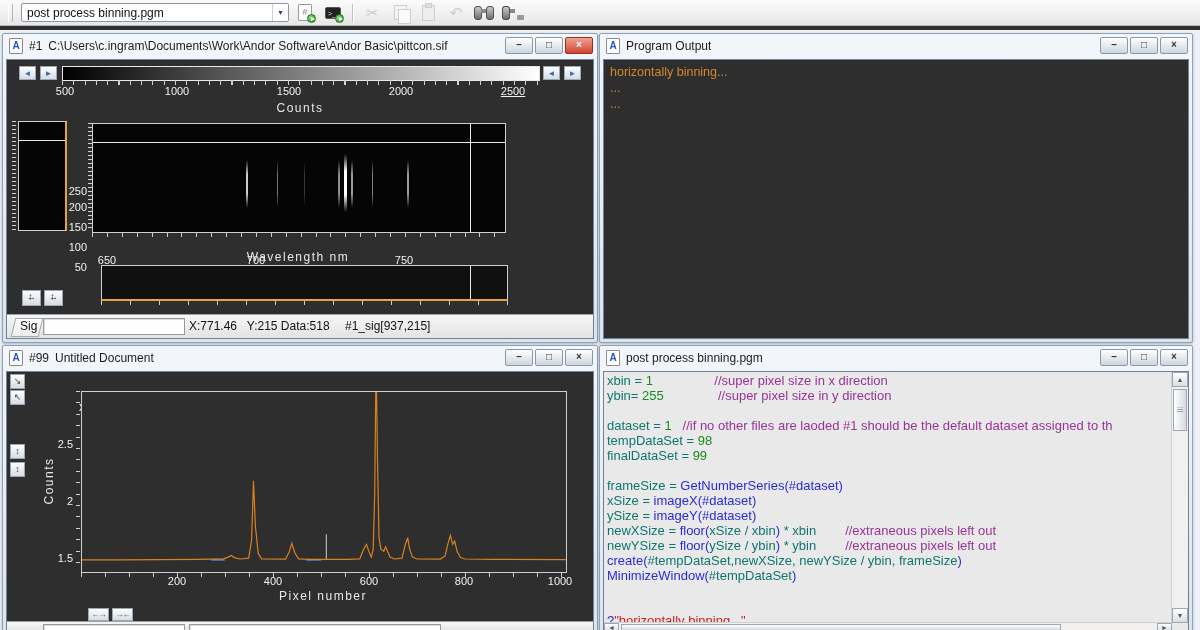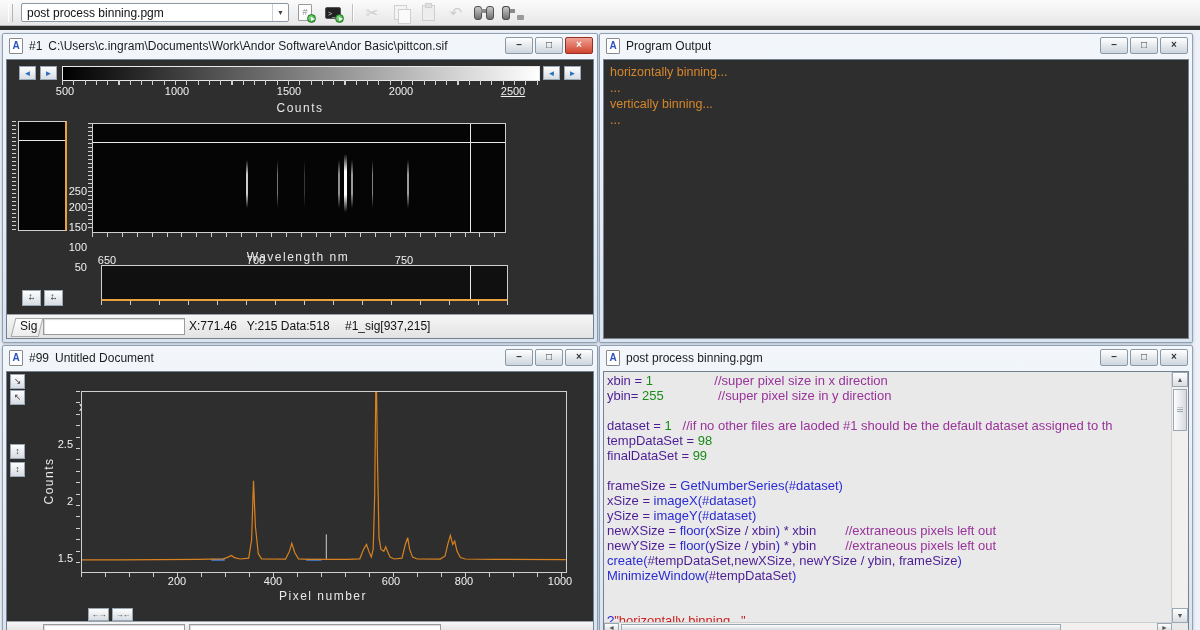--- a/index.html
+++ b/index.html
@@ -112,21 +112,21 @@
   .rot-label{position:absolute;color:#e8e8e8;font-size:12px;letter-spacing:1.5px;transform:rotate(-90deg);transform-origin:center;}
   .sq-btn{position:absolute;width:15px;height:15px;background:linear-gradient(#fdfdfd,#d7dde4);
     border:1px solid #9aa7b5;box-sizing:border-box;color:#444;font-size:9px;line-height:13px;text-align:center;}
   .wide-btn{position:absolute;width:21px;height:13px;background:linear-gradient(#fdfdfd,#d7dde4);
     border:1px solid #9aa7b5;box-sizing:border-box;color:#444;font-size:8px;line-height:11px;text-align:center;letter-spacing:-1px;}
 
   
   #editor{position:absolute;left:0;top:0;right:16px;bottom:9px;background:#e9e9e9;overflow:hidden;
     padding:1px 0 0 3px;}
   .code-line{font-size:13px;line-height:15px;white-space:pre;color:#141414;}
-  .tok-p{color:#4c1d95;} .tok-n{color:#1a8a1a;} .tok-c{color:#993399;margin-top:41px;}
+  .tok-p{color:#0f766e;} .tok-n{color:#1a8a1a;} .tok-c{color:#993399;margin-top:41px;}
   .tok-f{color:#2a2ad4;} .tok-s{color:#cc1f1f;}
   .vscroll{position:absolute;right:0;top:0;bottom:9px;width:16px;background:#f1f0ee;border-left:1px solid #d0d0d0;}
   .hscroll{position:absolute;left:0;right:16px;bottom:0;height:9px;background:#f1f0ee;border-top:1px solid #d0d0d0;}
   .sbtn{position:absolute;background:linear-gradient(#fefefe,#d9dde2);border:1px solid #9aa7b5;
     color:#555;font-size:7px;text-align:center;box-sizing:border-box;}
   .sthumb{position:absolute;background:linear-gradient(to right,#fefefe,#d5d9df);border:1px solid #9aa7b5;box-sizing:border-box;}
   .sthumb.h{background:linear-gradient(#fefefe,#d5d9df);}
   .gripdots{position:absolute;left:3px;right:3px;top:50%;height:5px;transform:translateY(-50%);
     background:repeating-linear-gradient(to bottom,#9aa7b5 0 1px,transparent 1px 2px);}
 </style>
@@ -271,21 +271,20 @@
     <span class="winbtns">
       <span class="wbtn">–</span>
       <span class="wbtn">□</span>
       <span class="wbtn">×</span>
     </span>
   </div>
   <div class="win-body">
     <div id="out-lines">
         <div class="out-line">horizontally binning...</div>
         <div class="out-line">...</div>
-        <div class="out-line">vertically binning...</div>
         <div class="out-line">...</div>
       </div>
   </div>
 </div>
 
 <div class="abs mdi-win" style="left:2px;top:345px;width:594px;height:290px;">
   <div class="titlebar">
     <span class="doc-icon">A</span>
     <span class="t-num">#99</span>
     <span class="t-text">Untitled Document</span>
@@ -316,21 +315,21 @@
           <line x1="129.3" x2="142.7" y1="167.8" y2="167.8" stroke="#4a7fd4" stroke-width="2"></line>
           <line x1="224.2" x2="239.5" y1="167.8" y2="167.8" stroke="#4a7fd4" stroke-width="2"></line>
           <line x1="244.3" x2="244.3" y1="142.3" y2="167.4" stroke="#cfcfcf" stroke-width="1"></line>
           <polyline points="0.0,167.9 38.3,167.8 76.6,167.7 115.0,167.4 141.3,166.8 146.1,165.1 149.4,163.4 152.3,165.6 158.1,167.0 166.7,166.2 169.6,148.0 171.5,88.7 173.4,134.3 176.3,161.7 179.6,166.8 203.6,167.1 207.4,159.4 209.8,151.4 212.7,160.5 216.5,166.8 227.5,167.4 265.8,167.4 277.8,166.8 281.7,157.1 284.5,152.5 286.9,159.4 289.3,165.1 291.2,157.1 292.7,102.4 294.1,-34.4 295.5,68.2 297.0,145.7 298.9,157.1 301.8,159.4 303.7,154.8 305.6,159.4 308.0,165.1 312.3,167.0 320.0,166.2 323.3,152.5 325.7,145.7 327.6,157.1 330.5,165.1 335.3,167.0 358.3,167.1 363.1,163.9 366.0,151.4 368.4,143.4 370.7,152.5 372.7,149.1 375.1,159.4 378.4,165.6 383.2,167.0 411.9,167.4 483.8,167.6" fill="none" stroke="#d8821f" stroke-width="1.2"></polyline>
         </svg>
     </div>
     <div class="abs" id="spec-xticks"></div>
     <div class="tickrow" style="left:74px;top:203px;width:484px;height:13px;">
         <span class="tick-label" style="left: 96px;">200</span>
         <span class="tick-label" style="left: 192px;">400</span>
-        <span class="tick-label" style="left: 300px; padding-left: 20px;">600</span>
+        <span class="tick-label" style="left: 278px; padding-left: 20px;">600</span>
         <span class="tick-label" style="left: 383px;">800</span>
         <span class="tick-label" style="left: 479px;">1000</span>
       </div>
     <div class="axis-title" style="left:316px;top:217px;">Pixel number</div>
 
     <div class="wide-btn" style="left:81px;top:236px;">←→</div>
     <div class="wide-btn" style="left:105px;top:236px;">→←</div>
 
     <div class="statusbar" style="height:10px;">
       <div class="sunken" style="left:36px;top:2px;width:140px;height:14px;"></div>

